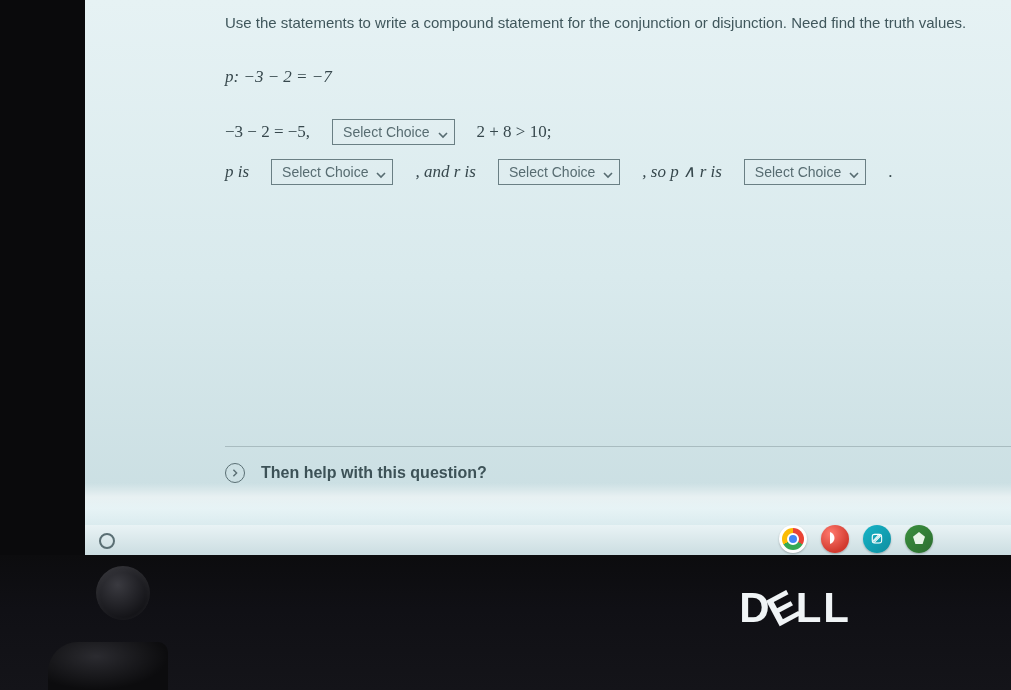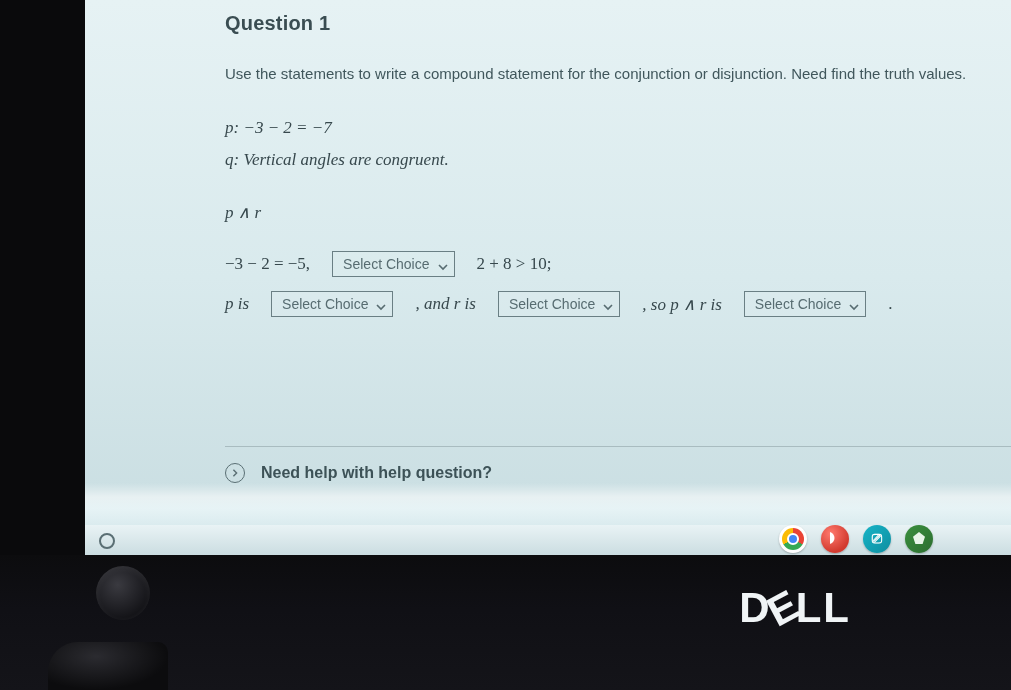--- a/index.html
+++ b/index.html
@@ -68,30 +68,27 @@
   </style>
 </head>
 <body>
 
 <div class="laptop-frame">
   <div class="left-edge"></div>
 
   <div class="screen">
     <div class="content">
 
-      <div class="q-title">Question 1</div>
 
       <div class="instructions">Use the statements to write a compound statement for the conjunction or disjunction. Need find the truth values.</div>
 
       <div class="stmts">
         <div><span class="ital">p: −3 − 2 = −7</span></div>
-        <div><span class="ital">q: Vertical angles are congruent.</span></div>
       </div>
 
-      <div class="expr">p ∧ r</div>
 
       <div class="answer-lines">
         <div class="row">
           <span class="mtext">−3 − 2 = −5,</span>
           <span class="select-box">
             <span>Select Choice</span>
             <span class="chev">
               <svg viewBox="0 0 10 10">
                   <path d="M1 3 L5 7 L9 3" fill="none" stroke="#576c71" stroke-width="1.6"></path>
                 </svg>
@@ -132,21 +129,21 @@
         </div>
       </div>
     </div>
 
     <div class="help-bar">
       <span class="help-icon">
         <svg viewBox="0 0 10 10">
             <path d="M3 1 L7 5 L3 9" fill="none" stroke="#5a6f74" stroke-width="1.8"></path>
           </svg>
       </span>
-      <span class="help-text">Need help with help question?</span>
+      <span class="help-text">Then help with this question?</span>
     </div>
 
     <div class="glare"></div>
 
     <div class="taskbar">
       <span class="launcher"></span>
       <div class="tray">
         <span class="tic chrome"></span>
         <span class="tic red"></span>
         <span class="tic teal">⎚</span>

